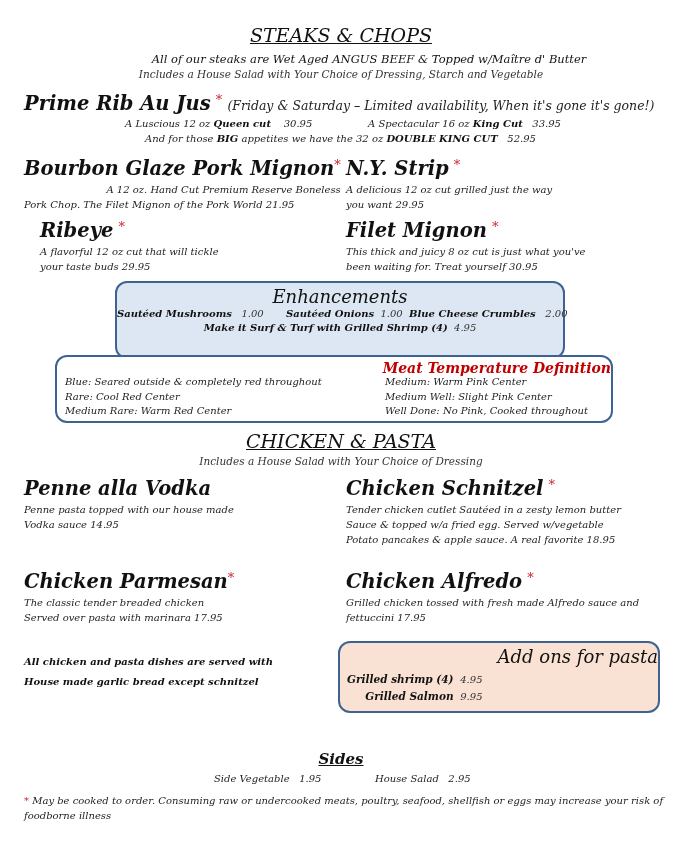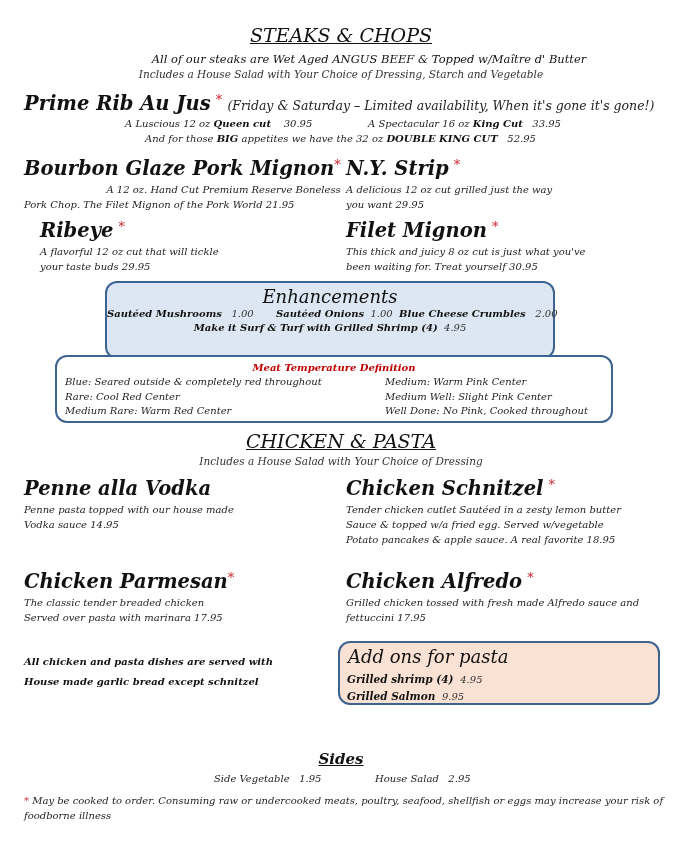--- a/index.html
+++ b/index.html
@@ -56,34 +56,34 @@
   <span class="dish">Ribeye</span> <span class="star">*</span>
   <div class="desc" style="margin-top:2px;">A flavorful 12 oz cut that will tickle</div>
   <div class="desc">your taste buds   29.95</div>
 </div>
 <div class="abs" style="top:219px; left:346px;">
   <span class="dish">Filet Mignon</span> <span class="star">*</span>
   <div class="desc" style="margin-top:2px;">This thick and juicy 8 oz cut is just what you've</div>
   <div class="desc">been waiting for.  Treat yourself   30.95</div>
 </div>
 
-<div class="box enh" style="top:281px; left:105px; width:450px; height:78px;">
+<div class="box enh" style="top:281px; left:115px; width:450px; height:78px;">
   <div style="text-align:center; font-size:18px; color:#111; margin-top:3px;">Enhancements</div>
   <div style="text-align:center; font-size:10px; white-space:nowrap; line-height:14px;">
     <span class="b">Sautéed Mushrooms</span>&nbsp;&nbsp;&nbsp;<span class="price">1.00</span>&nbsp;&nbsp;&nbsp;&nbsp;&nbsp;&nbsp;
     <span class="b">Sautéed Onions</span>&nbsp;&nbsp;<span class="price">1.00</span>&nbsp;
     <span class="b">Blue Cheese Crumbles</span>&nbsp;&nbsp;&nbsp;<span class="price">2.00</span>
   </div>
   <div style="text-align:center; font-size:10px; white-space:nowrap; line-height:14px;">
     <span class="b">Make it Surf &amp; Turf with Grilled Shrimp (4)</span>&nbsp;&nbsp;<span class="price">4.95</span>
   </div>
 </div>
 
 <div class="box temp" style="top:355px; left:55px; width:558px; height:68px;">
-  <div style="text-align:center; font-size:10px; font-weight:bold; color:#c00000; margin-top:4px; line-height:14px;">Meat Temperature Definition</div>
+  <div style="text-align:right; font-size:14px; font-weight:bold; color:#c00000; margin-top:4px; line-height:14px;">Meat Temperature Definition</div>
   <div style="position:absolute; left:8px; top:18px;">
     <div class="row">Blue: Seared outside &amp; completely red throughout</div>
     <div class="row">Rare: Cool Red Center</div>
     <div class="row">Medium Rare: Warm Red Center</div>
   </div>
   <div style="position:absolute; left:328px; top:18px;">
     <div class="row">Medium: Warm Pink Center</div>
     <div class="row">Medium Well: Slight Pink Center</div>
     <div class="row">Well Done: No Pink, Cooked throughout</div>
   </div>
@@ -112,21 +112,21 @@
   <span class="dish">Chicken Alfredo</span> <span class="star">*</span>
   <div class="desc" style="margin-top:2px;">Grilled chicken tossed with fresh made Alfredo sauce and</div>
   <div class="desc">fettuccini   17.95</div>
 </div>
 
 <div class="abs" style="top:652px; left:24px;">
   <div class="b" style="font-size:10px; line-height:20px;">All chicken and pasta dishes are served with</div>
   <div class="b" style="font-size:10px; line-height:20px;">House made garlic bread except schnitzel</div>
 </div>
 
-<div class="box addon" style="top:641px; left:338px; width:322px; height:64px;">
+<div class="box addon" style="top:641px; left:338px; width:322px; height:72px;text-align:right;">
   <div style="font-size:18px; color:#111; margin:3px 0 0 8px;">Add ons for pasta</div>
   <div style="position:absolute; left:7px; top:28px; font-size:10.5px; line-height:17px; white-space:nowrap;">
     <div><span class="b">Grilled shrimp (4)</span>&nbsp;&nbsp;<span class="price">4.95</span></div>
     <div><span class="b">Grilled Salmon</span>&nbsp;&nbsp;<span class="price">9.95</span></div>
   </div>
 </div>
 
 <div class="abs center" style="top:750px; font-size:15px; font-weight:bold; text-decoration:underline; color:#111;">Sides</div>
 <div class="abs desc" style="top:771px; left:214px; white-space:nowrap;">
   <span>Side Vegetable</span>&nbsp;&nbsp;&nbsp;<span>1.95</span>

